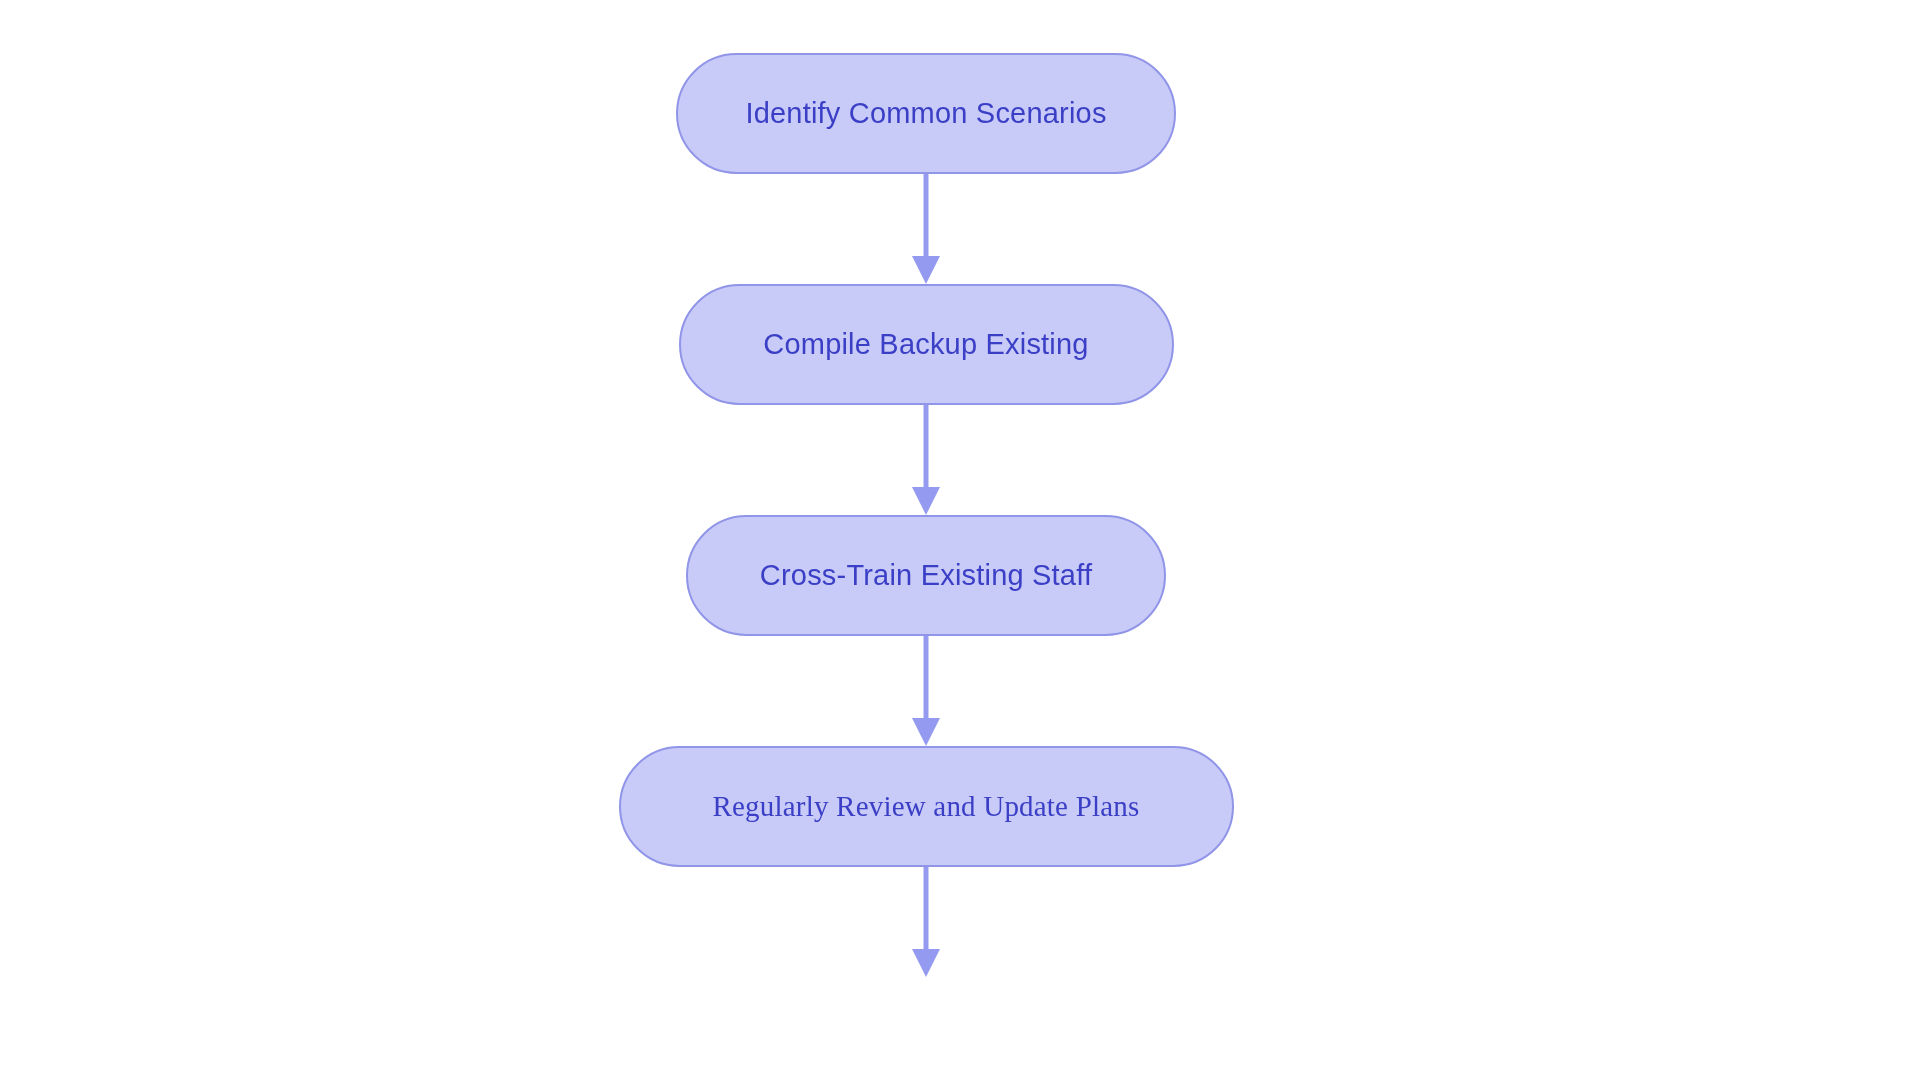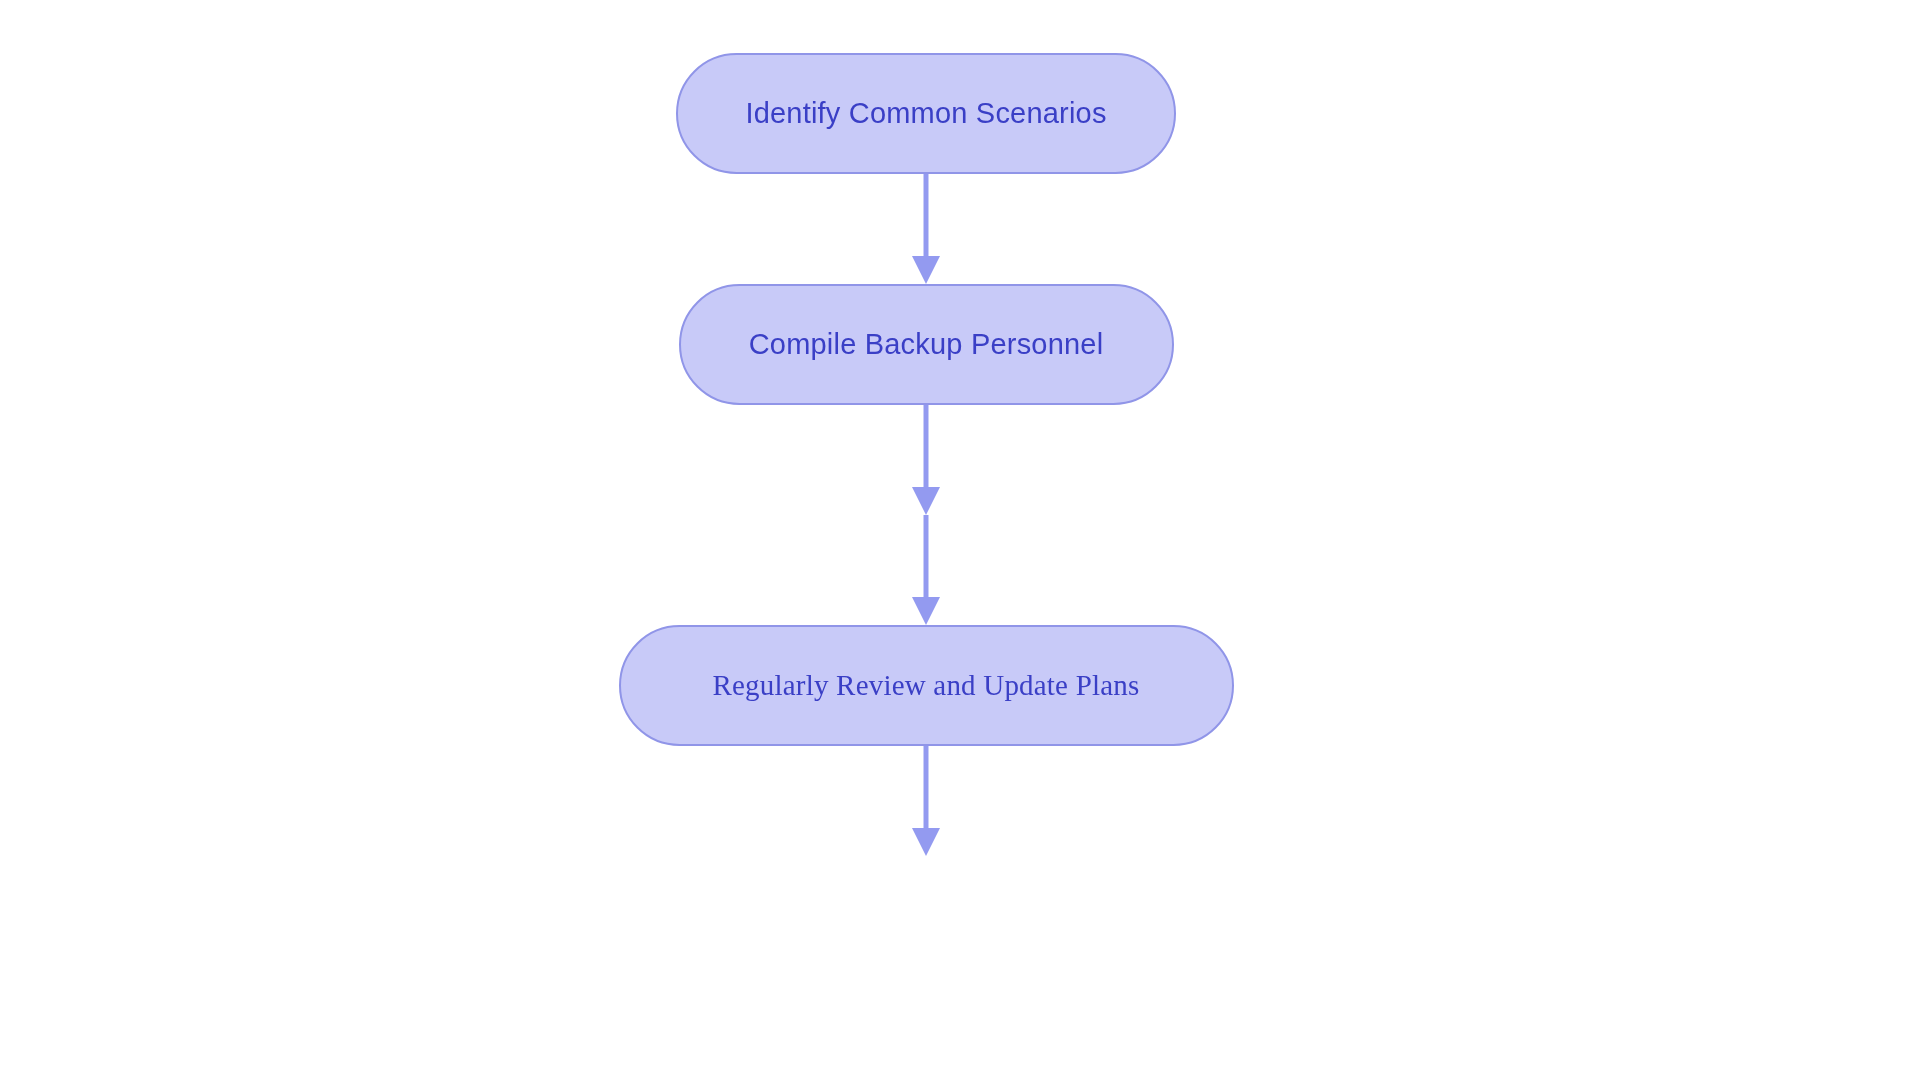--- a/index.html
+++ b/index.html
@@ -68,28 +68,31 @@
   <div class="flow-node w1">
     <span class="label">Identify Common Scenarios</span>
   </div>
 
   <svg class="flow-arrow" viewBox="0 0 32 110" aria-hidden="true">
     <line class="shaft" x1="16" y1="0" x2="16" y2="84"></line>
     <polygon class="head" points="2,82 30,82 16,110"></polygon>
   </svg>
 
   <div class="flow-node w2">
-    <span class="label">Compile Backup Personnel</span>
+    <span class="label">Compile Backup Existing</span>
   </div>
 
   <svg class="flow-arrow" viewBox="0 0 32 110" aria-hidden="true">
     <line class="shaft" x1="16" y1="0" x2="16" y2="84"></line>
     <polygon class="head" points="2,82 30,82 16,110"></polygon>
   </svg>
 
+  <div class="flow-node w3">
+    <span class="label">Cross-Train Existing Staff</span>
+  </div>
 
   <svg class="flow-arrow" viewBox="0 0 32 110" aria-hidden="true">
     <line class="shaft" x1="16" y1="0" x2="16" y2="84"></line>
     <polygon class="head" points="2,82 30,82 16,110"></polygon>
   </svg>
 
   <div class="flow-node w4">
     <span class="label">Regularly Review and Update Plans</span>
   </div>
 

